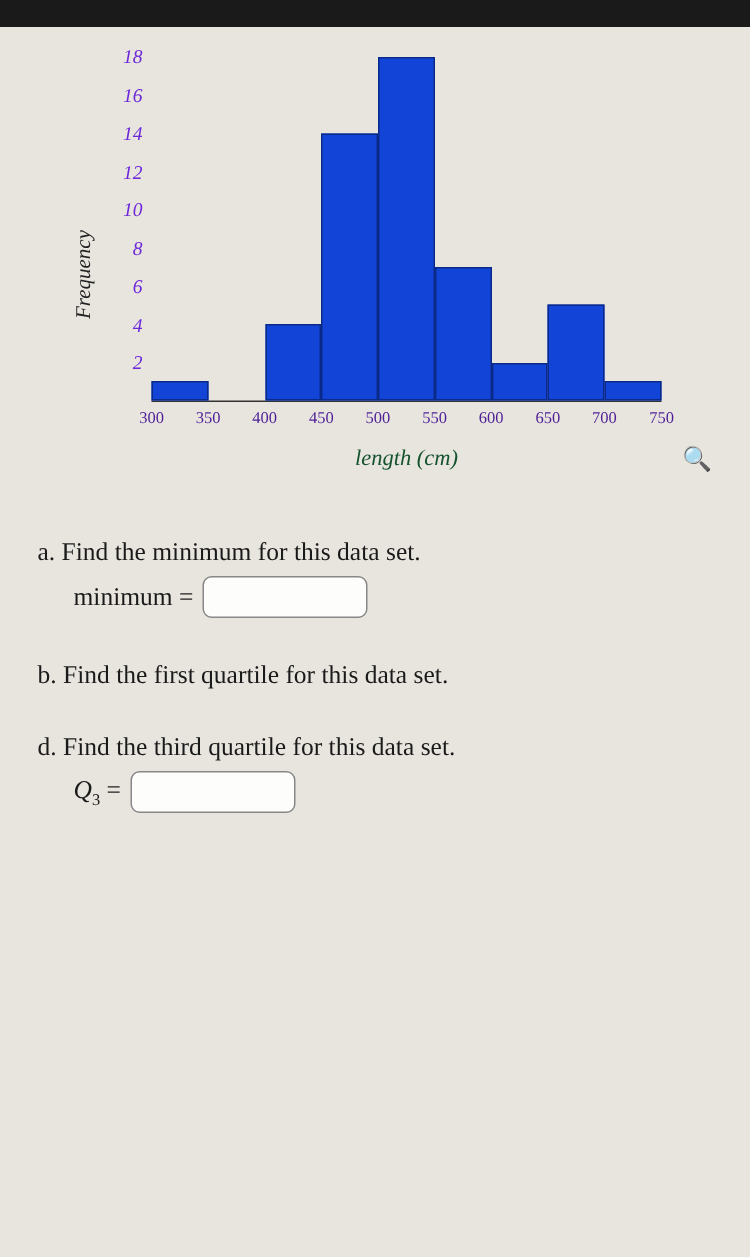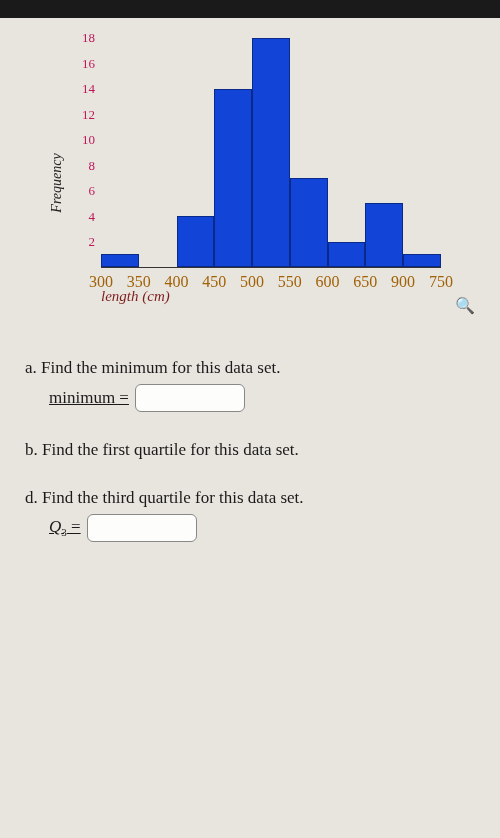--- a/index.html
+++ b/index.html
@@ -45,21 +45,22 @@
     left: 0;
     top: 0;
     height: 230px;
     width: 34px;
   }
   .ytick {
     position: absolute;
     right: 4px;
     font-size: 13px;
     transform: translateY(-50%);
-    color: #be185d;
+    color: #6d28d9;
+    font-style: italic;
   }
   .plot {
     position: absolute;
     left: 36px;
     top: 0;
     width: 340px;
     height: 230px;
     border-bottom: 1px solid #333;
   }
   .bar {
@@ -70,33 +71,33 @@
   }
   .xaxis-ticks {
     position: absolute;
     left: 36px;
     top: 235px;
     width: 340px;
     height: 18px;
   }
   .xtick {
     position: absolute;
-    font-size: 16px;
+    font-size: 11px;
     transform: translateX(-50%);
-    color: #a16207;
+    color: #4c1d95;
   }
   .xaxis-label {
     position: absolute;
     left: 36px;
-    top: 250px;
+    top: 260px;
     width: 340px;
-    text-align: left;
+    text-align: center;
     font-style: italic;
     font-size: 15px;
-    color: #7f1d1d;
+    color: #14532d;
   }
   .magnify {
     position: absolute;
     right: -10px;
     top: 258px;
     color: #666;
   }
   .question {
     margin: 0 0 28px 0;
     font-size: 17px;
@@ -105,21 +106,20 @@
   .question .prompt {
     margin-bottom: 6px;
     font-family: Liberation Serif, serif;
   }
   .answer-row {
     padding-left: 24px;
     display: flex;
     align-items: center;
     gap: 6px;
     font-size: 17px;
-    text-decoration: underline;
   }
   .answer-row .lbl { white-space: nowrap; }
   .answer-row .ital { font-style: italic; }
   .answer-row .sub { font-size: 11px; vertical-align: sub; }
   input.ans {
     width: 110px;
     height: 28px;
     border: 1px solid #888;
     border-radius: 6px;
     background: #fdfdfb;
@@ -162,21 +162,21 @@
 
     <div class="xaxis-ticks">
       <span class="xtick" style="left:0%">300</span>
       <span class="xtick" style="left:11.1%">350</span>
       <span class="xtick" style="left:22.2%">400</span>
       <span class="xtick" style="left:33.3%">450</span>
       <span class="xtick" style="left:44.4%">500</span>
       <span class="xtick" style="left:55.5%">550</span>
       <span class="xtick" style="left:66.6%">600</span>
       <span class="xtick" style="left:77.7%">650</span>
-      <span class="xtick" style="left:88.8%">900</span>
+      <span class="xtick" style="left:88.8%">700</span>
       <span class="xtick" style="left:100%">750</span>
     </div>
 
     <div class="xaxis-label">length (cm)</div>
     <div class="magnify">🔍</div>
   </div>
 
   <div class="question">
     <div class="prompt">a. Find the minimum for this data set.</div>
     <div class="answer-row">

